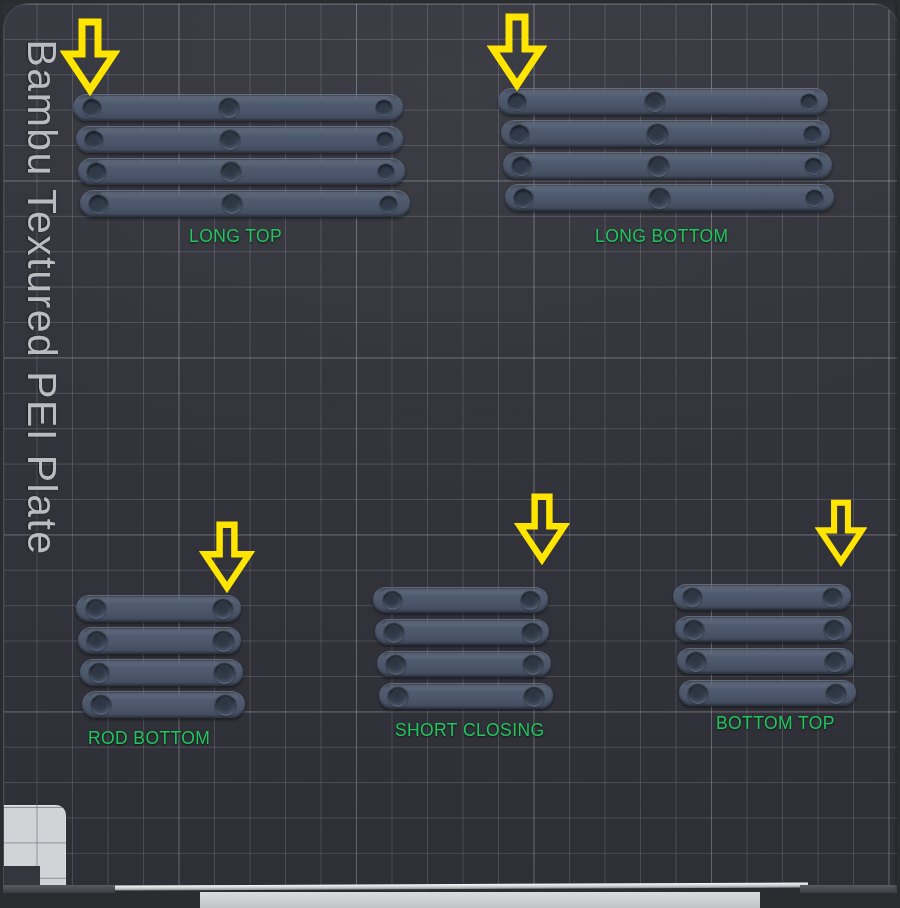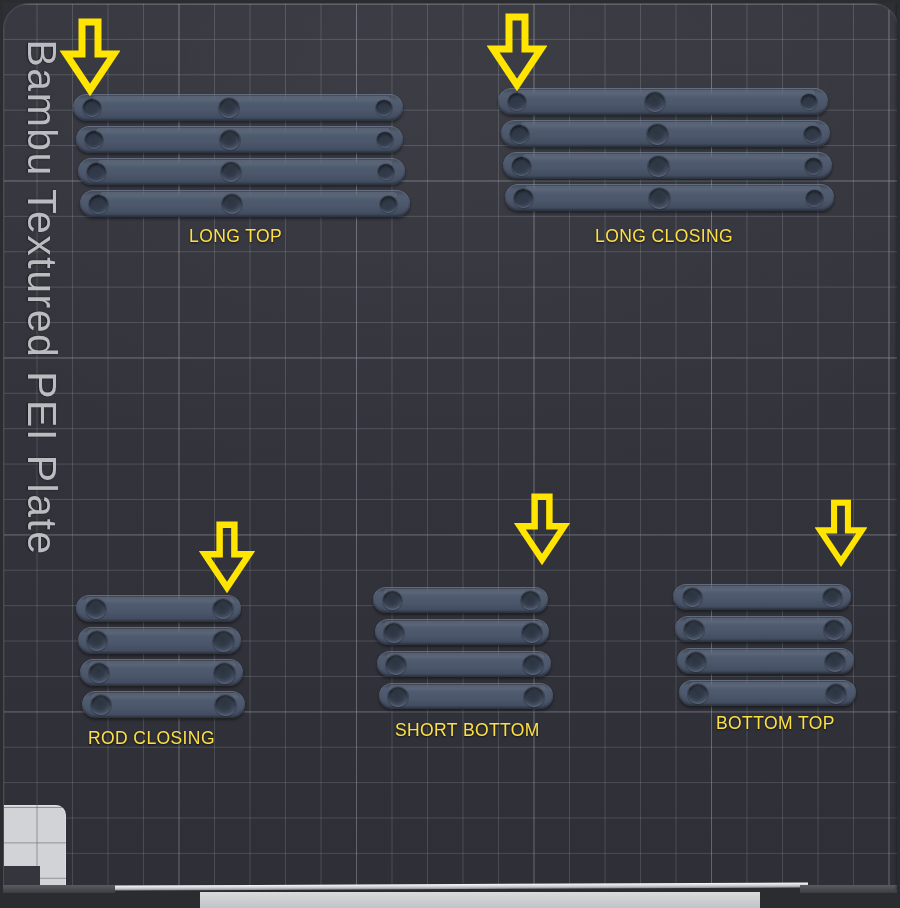--- a/index.html
+++ b/index.html
@@ -214,21 +214,21 @@
 
   
   .arrow {
     position: absolute;
     pointer-events: none;
   }
 
   
   .part-label {
     position: absolute;
-    color: #fde047;
+    color: #22c55e;
     font-family: "Liberation Sans", sans-serif;
     font-size: 17.5px;
     font-weight: 400;
     letter-spacing: 0.4px;
     white-space: nowrap;
     text-shadow: 0 1px 2px rgba(0,0,0,0.65);
     user-select: none;
   }
 
   
@@ -390,25 +390,25 @@
   <svg class="arrow" style="left:514px; top:493px;" width="56" height="72" viewBox="0 0 60 78">
     <polygon points="22,4 38,4 38,36 54,36 30,72 6,36 22,36" fill="none" stroke="#ffe500" stroke-width="7" stroke-linejoin="miter"></polygon>
   </svg>
 
   <svg class="arrow" style="left:815px; top:498px;" width="52" height="70" viewBox="0 0 60 78">
     <polygon points="22,4 38,4 38,36 54,36 30,72 6,36 22,36" fill="none" stroke="#ffe500" stroke-width="7" stroke-linejoin="miter"></polygon>
   </svg>
 
   <div class="part-label" style="left:189px; top:226px;">LONG TOP</div>
 
-  <div class="part-label" style="left:595px; top:226px;">LONG CLOSING</div>
-
-  <div class="part-label" style="left:88px; top:728px;">ROD CLOSING</div>
-
-  <div class="part-label" style="left:395px; top:720px;">SHORT BOTTOM</div>
+  <div class="part-label" style="left:595px; top:226px;">LONG BOTTOM</div>
+
+  <div class="part-label" style="left:88px; top:728px;">ROD BOTTOM</div>
+
+  <div class="part-label" style="left:395px; top:720px;">SHORT CLOSING</div>
 
   <div class="part-label" style="left:716px; top:713px;">BOTTOM TOP</div>
 
   <div class="outer-left"></div>
   <div class="outer-top"></div>
   <div class="outer-right"></div>
 
 </div>
 
 </body></html>

